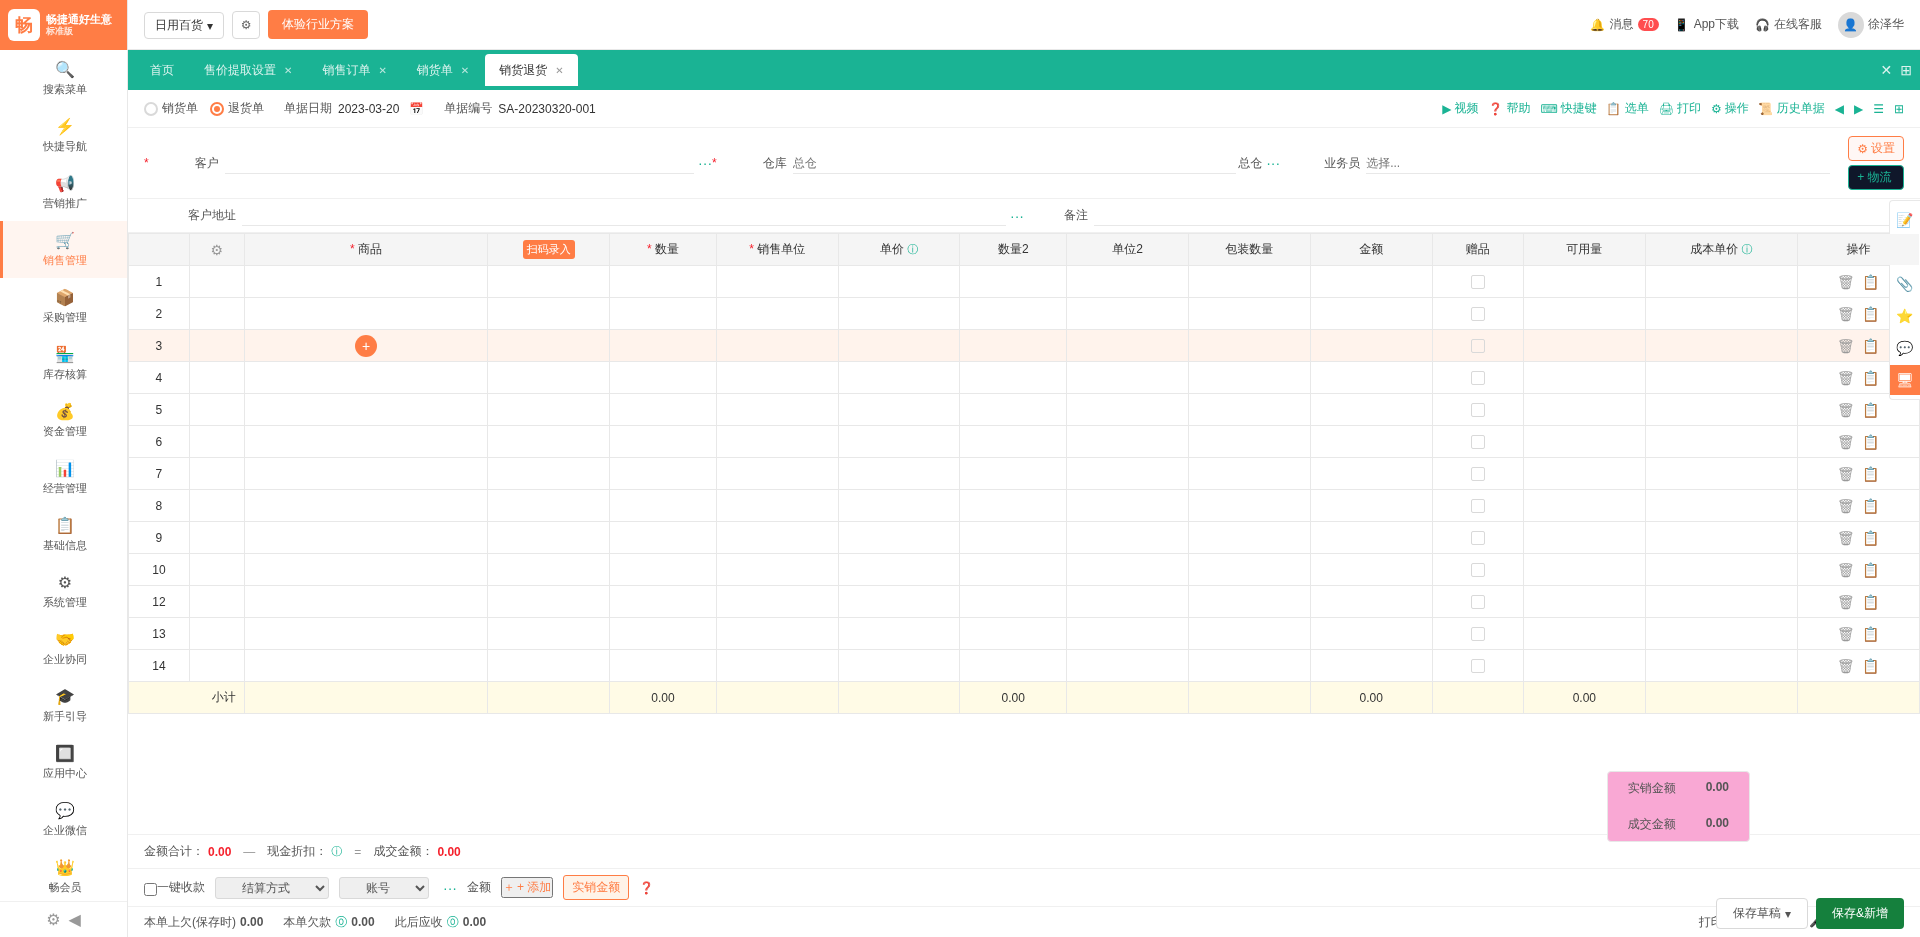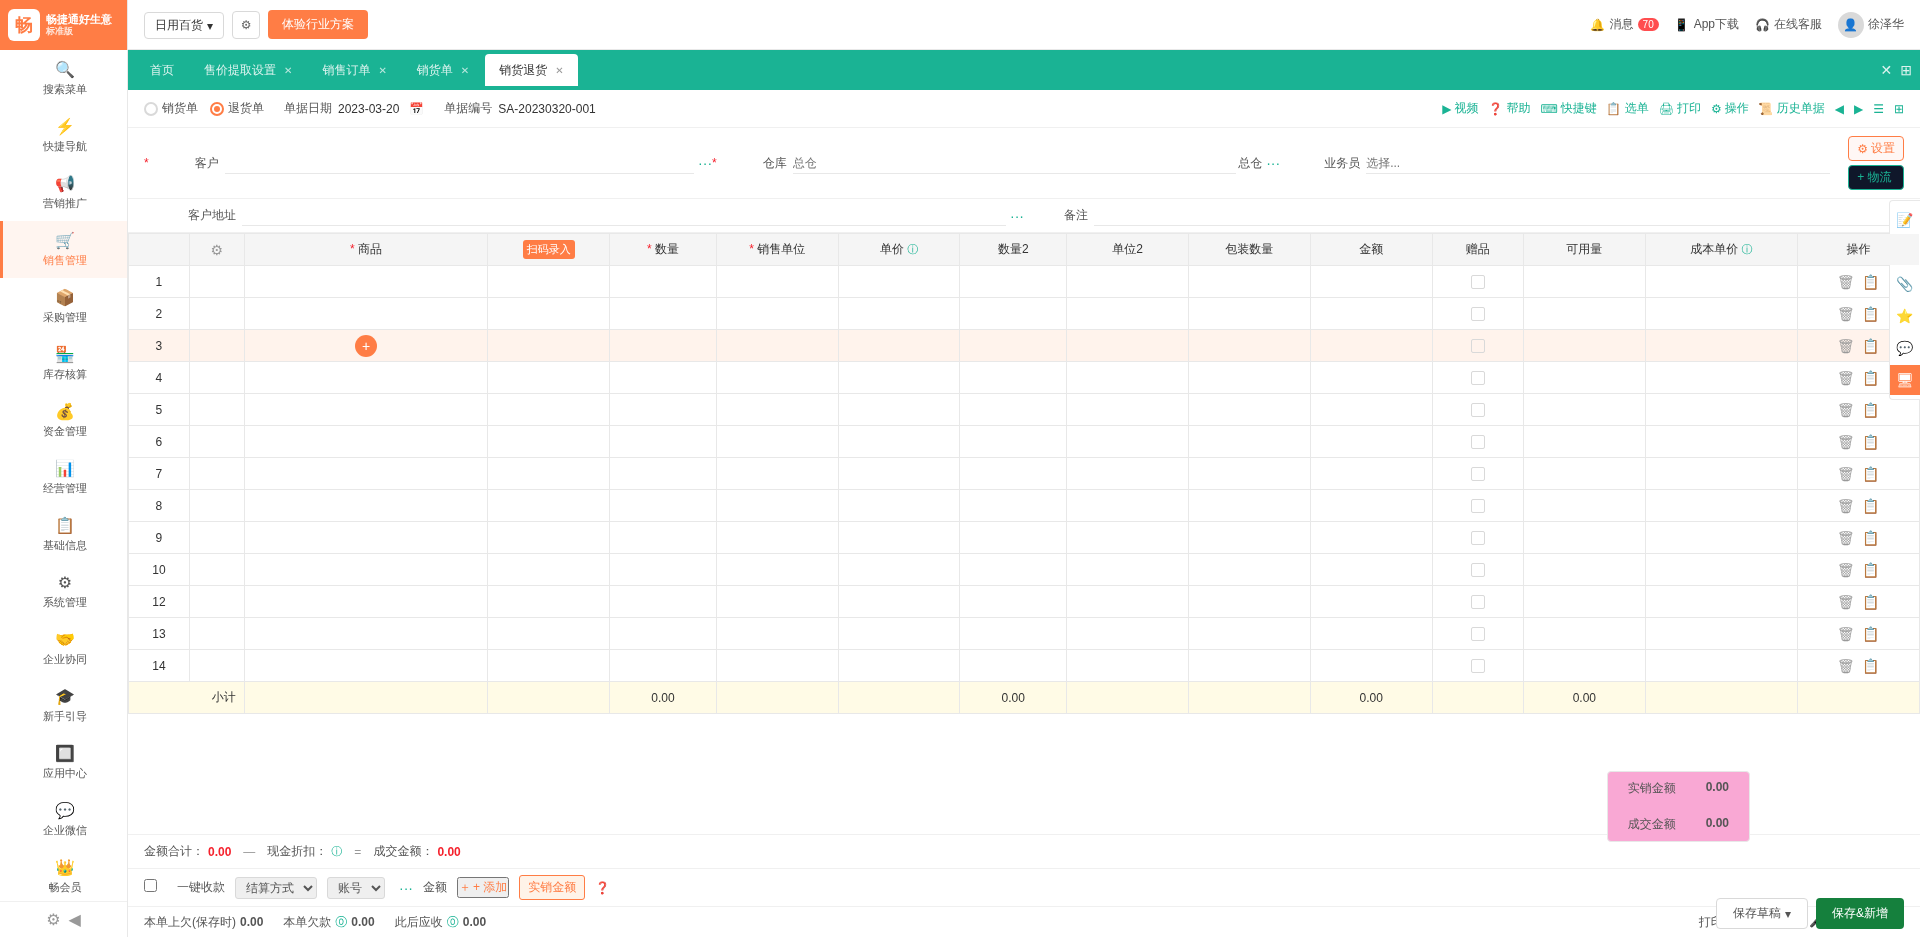--- a/index.html
+++ b/index.html
@@ -94,22 +94,22 @@
     .add-row-btn { width: 22px; height: 22px; background: #ff7d45; color: white; border-radius: 50%; display: flex; align-items: center; justify-content: center; cursor: pointer; font-size: 14px; margin: 0 auto; }
     .th-gear { color: #999; cursor: pointer; font-size: 14px; }
     
     
     .form-footer { border-top: 1px solid #f0f0f0; padding: 8px 16px; display: flex; align-items: center; gap: 12px; background: #fff; }
     .footer-item { display: flex; align-items: center; gap: 4px; color: #555; font-size: 12px; }
     .footer-sep { color: #999; }
     .equals { color: #999; }
     
     .payment-row { border-top: 1px solid #f0f0f0; padding: 6px 16px; display: flex; align-items: center; gap: 10px; background: #fff; }
-    .pay-checkbox { display: flex; align-items: flex-start; gap: 20px; color: #555; cursor: pointer; font-size: 12px; }
-    .pay-select { border: 1px solid #d9d9d9; border-radius: 3px; padding: 2px 6px; font-size: 12px; color: #555; }
+    .pay-checkbox { display: flex; align-items: flex-end; gap: 0; color: #555; cursor: pointer; font-size: 12px; }
+    .pay-select { border: 1px solid #d9d9d9; border-radius: 3px; padding: 2px 22px; font-size: 12px; color: #555; }
     .add-fee-btn { display: flex; align-items: center; gap: 2px; color: #ff7d45; cursor: pointer; font-size: 12px; }
     .split-btn { background: #fff3e8; border: 1px solid #ff7d45; color: #ff7d45; border-radius: 3px; padding: 3px 8px; cursor: pointer; font-size: 12px; }
     
     .status-bar { border-top: 1px solid #f0f0f0; padding: 6px 16px; display: flex; align-items: center; gap: 20px; background: #fff; font-size: 12px; color: #555; }
     .status-item { display: flex; align-items: center; gap: 4px; }
     .status-print { margin-left: auto; display: flex; align-items: center; gap: 6px; color: #555; }
     .save-draft-btn { background: #fff; border: 1px solid #d9d9d9; color: #555; border-radius: 4px; padding: 6px 16px; cursor: pointer; font-size: 12px; display: flex; align-items: center; gap: 4px; }
     .save-new-btn { background: #15803d; border: none; color: white; border-radius: 4px; padding: 6px 16px; cursor: pointer; font-size: 12px; display: flex; align-items: center; gap: 4px; font-weight: 500; }
     
     

